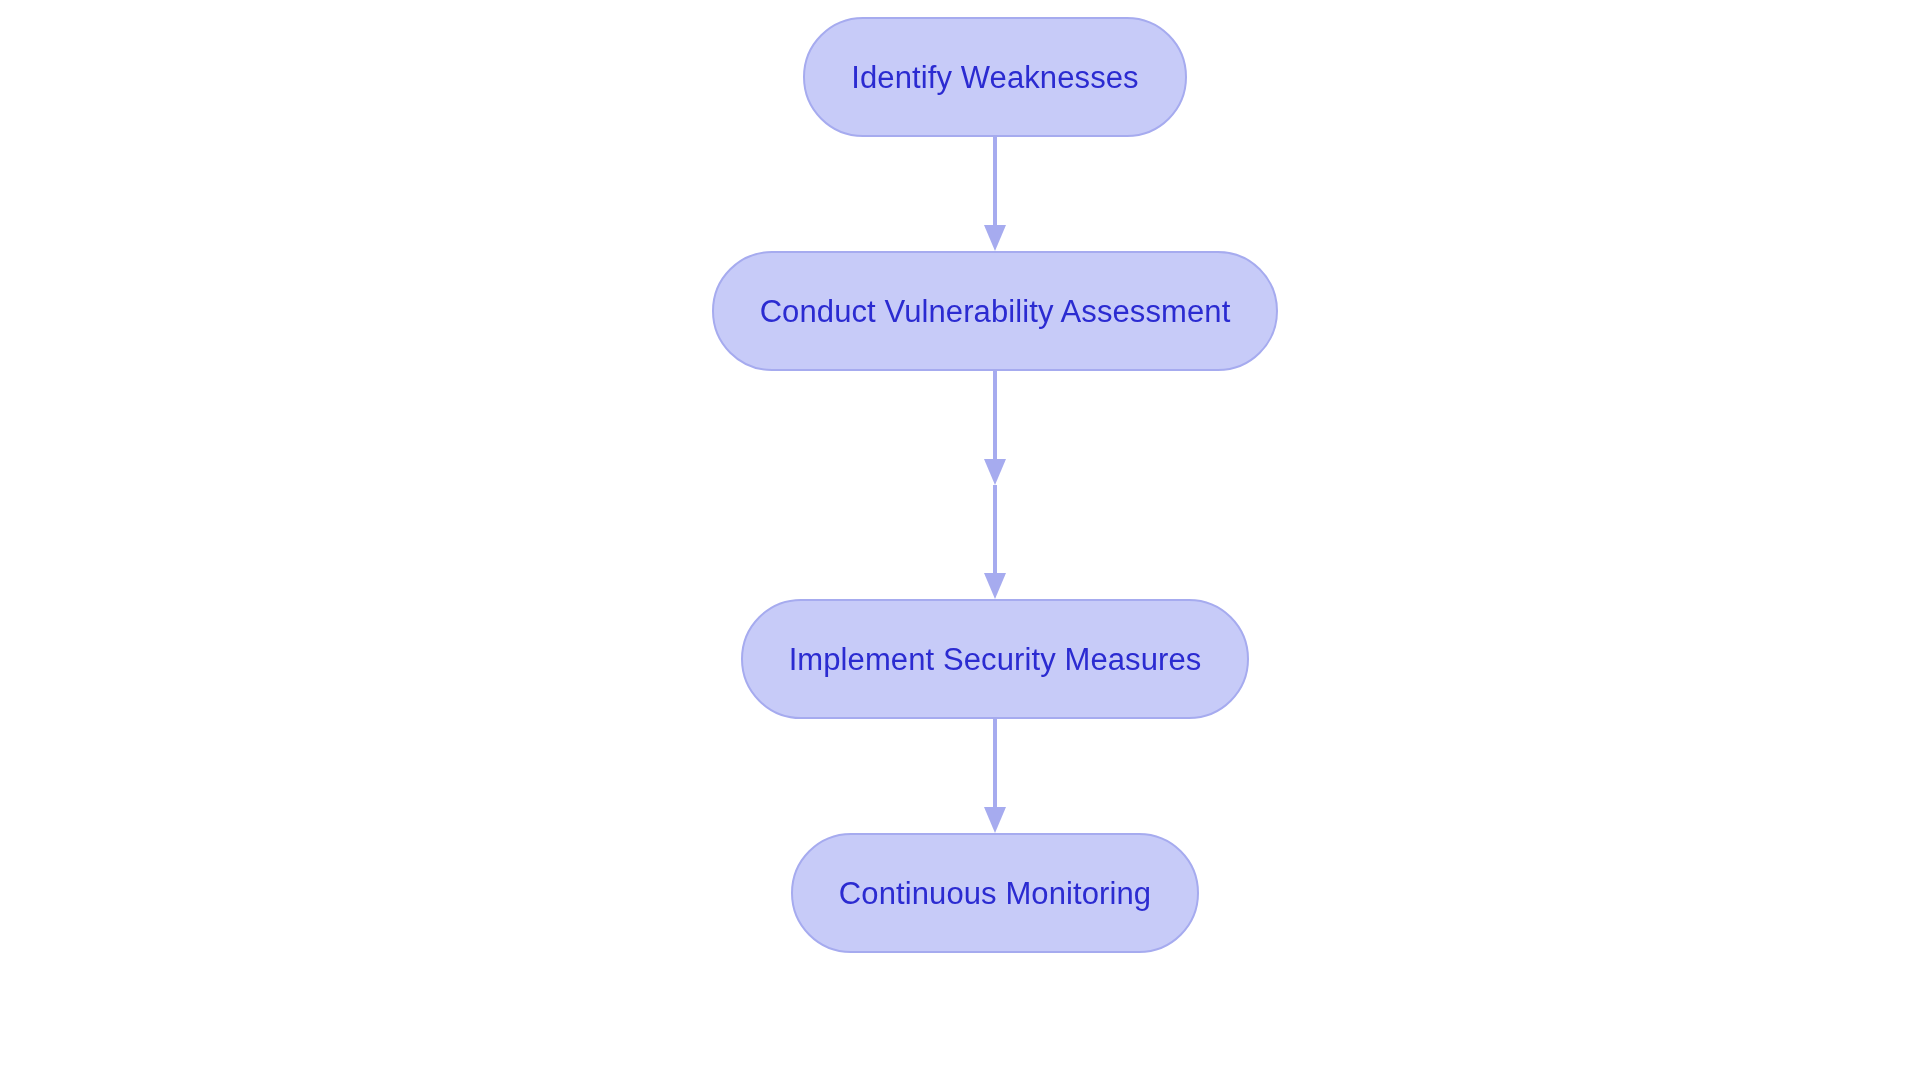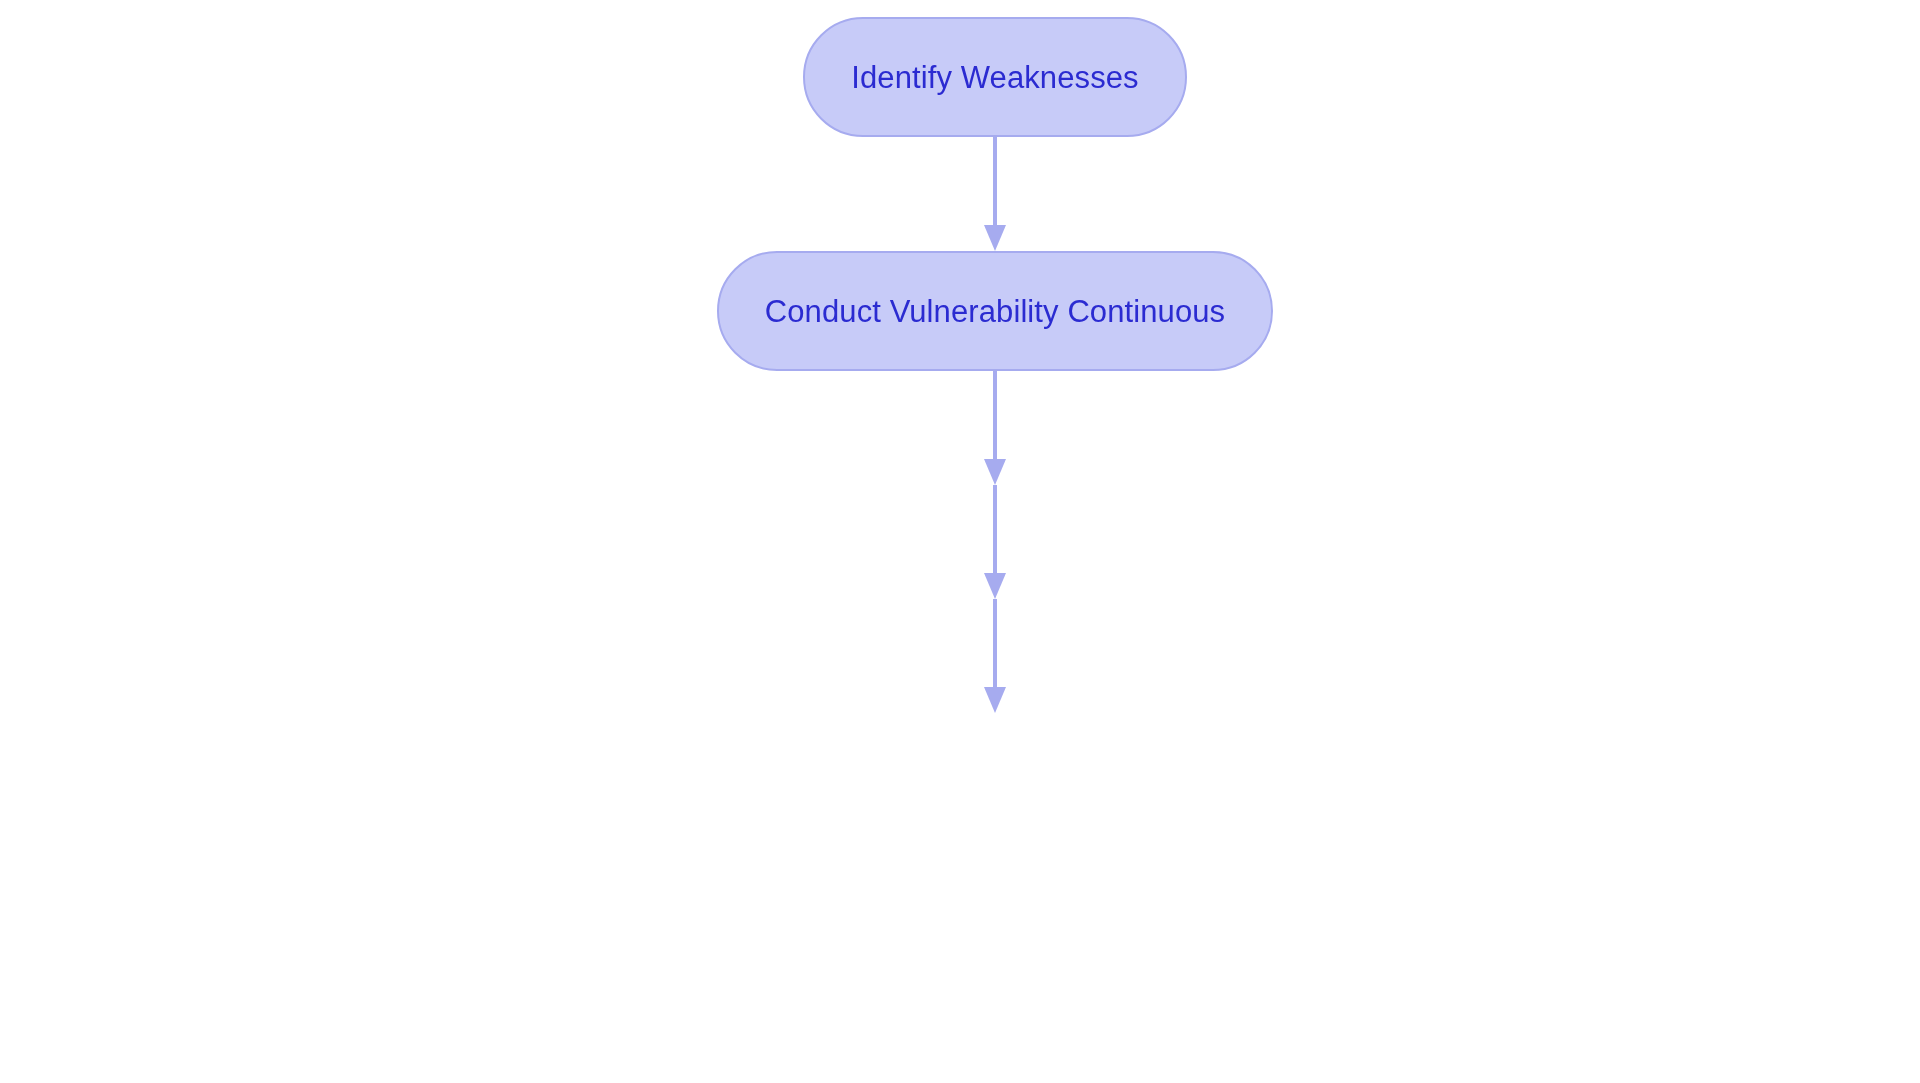--- a/index.html
+++ b/index.html
@@ -95,35 +95,41 @@
     <div class="node">
       <span class="node-label">Identify Weaknesses</span>
     </div>
 
     <div class="connector">
       <div class="line"></div>
       <div class="arrowhead"></div>
     </div>
 
     <div class="node">
-      <span class="node-label">Conduct Vulnerability Continuous</span>
+      <span class="node-label">Conduct Vulnerability Assessment</span>
     </div>
 
     <div class="connector">
       <div class="line"></div>
       <div class="arrowhead"></div>
     </div>
 
 
     <div class="connector">
       <div class="line"></div>
       <div class="arrowhead"></div>
     </div>
 
+    <div class="node">
+      <span class="node-label">Implement Security Measures</span>
+    </div>
 
     <div class="connector">
       <div class="line"></div>
       <div class="arrowhead"></div>
     </div>
 
+    <div class="node">
+      <span class="node-label">Continuous Monitoring</span>
+    </div>
 
   </div>
 </div>
 
 </body></html>

